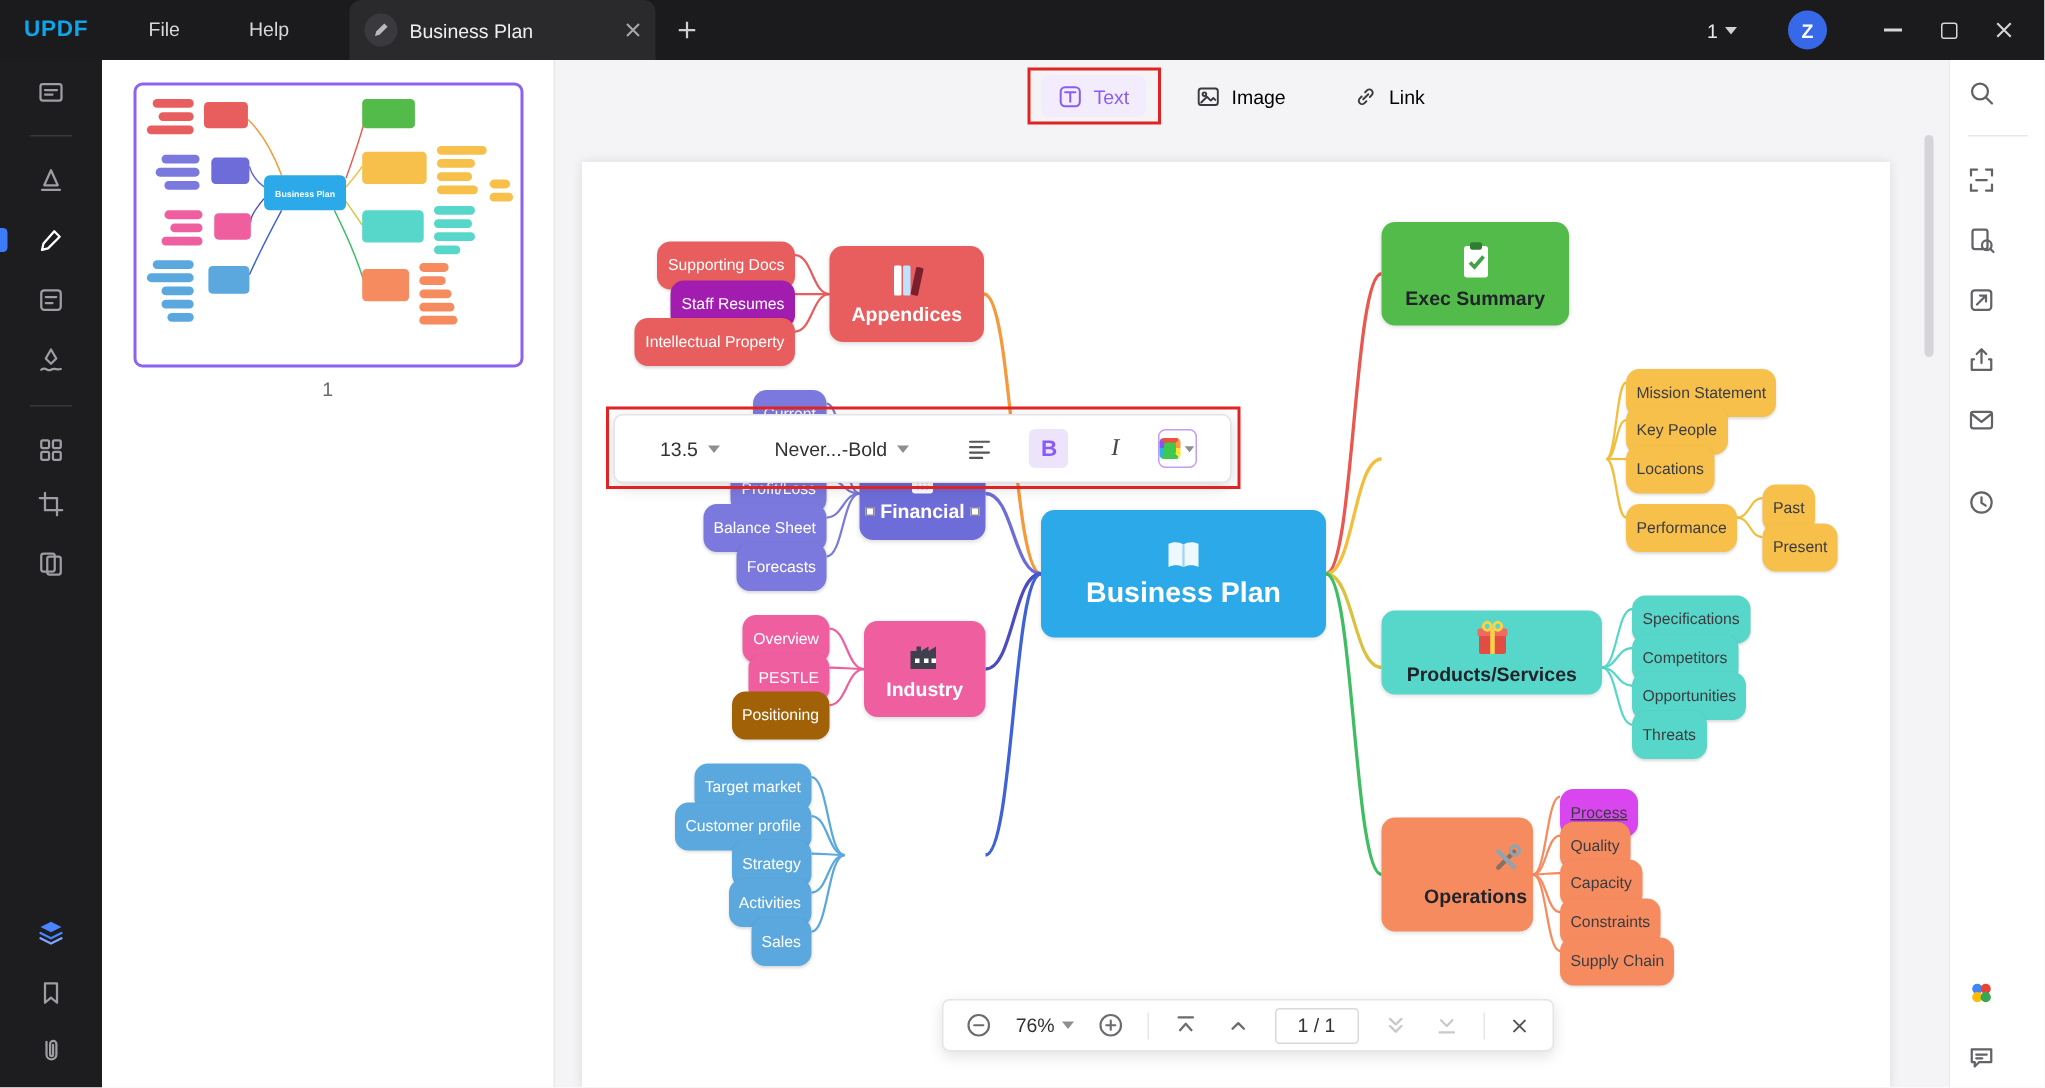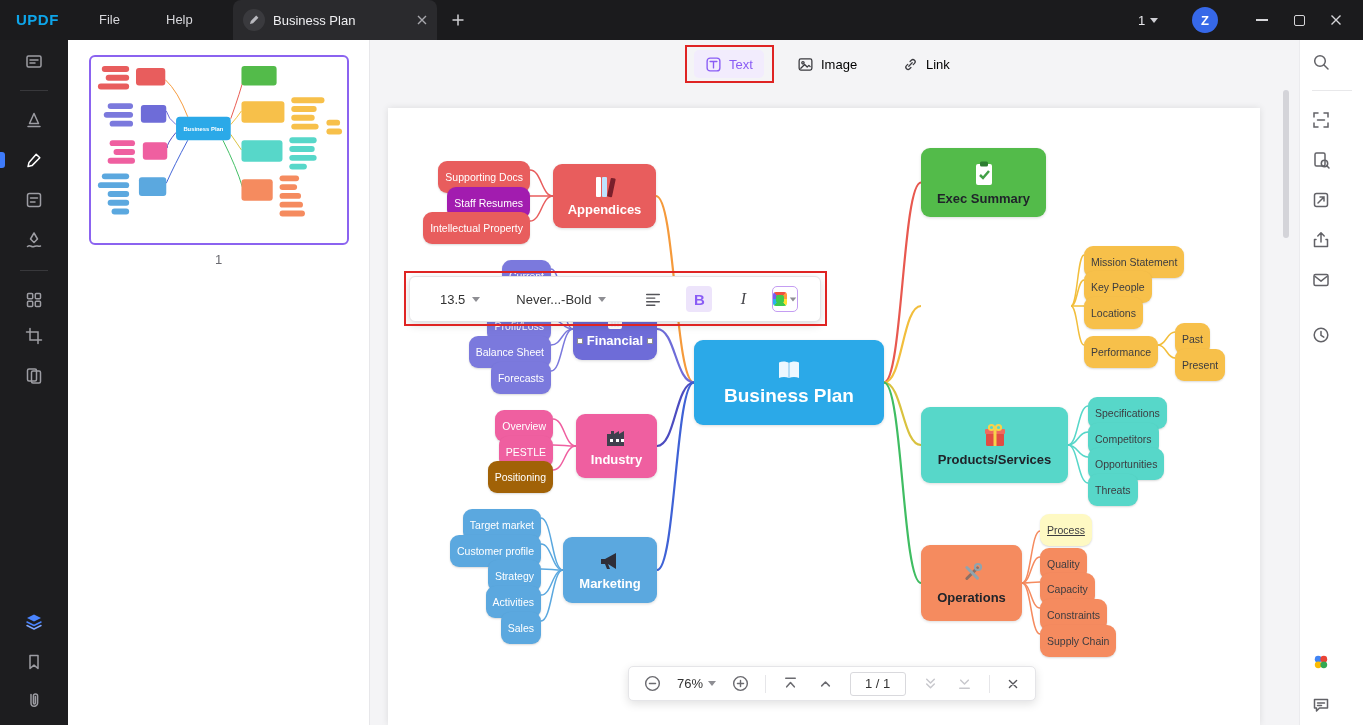--- a/index.html
+++ b/index.html
@@ -372,46 +372,40 @@
   </div>
   <div class="node" id="n-industry" style="left: 188px; top: 306px; width: 81px; height: 64px; background: rgb(239, 95, 160);">
     <svg width="30" height="26" viewBox="0 0 30 26">
         <path d="M5 22 V10 h4 V7 h3 v3 l5 -3 v3 l5 -3 v15 z" fill="#3f3f4d"></path>
         <rect x="8" y="15" width="3" height="3" fill="#ffffff"></rect>
         <rect x="14" y="15" width="3" height="3" fill="#ffffff"></rect>
         <rect x="19" y="15" width="3" height="3" fill="#ffffff"></rect>
       </svg>
     <div class="nlabel light">Industry</div>
   </div>
-  <div class="node" id="n-marketing" style="left: 175px; top: 429px; width: 94px; height: 66px; background: rgb(91, 168, 223);">
-    <svg width="30" height="26" viewBox="0 0 30 26">
-        <path d="M6 11 v5 h4 l2 5 h3 l-2 -5 8 5 V5 l-11 6 z" fill="#2e2e38"></path>
-      </svg>
-    <div class="nlabel light">Marketing</div>
-  </div>
 
   <div class="node" id="n-exec" style="left: 533px; top: 40px; width: 125px; height: 69px; background: rgb(83, 187, 74);">
     <svg width="28" height="30" viewBox="0 0 28 30">
         <rect x="6" y="5" width="16" height="21" rx="2" fill="#ffffff"></rect>
         <rect x="10" y="2.5" width="8" height="5" rx="1.5" fill="#2e7d32"></rect>
         <path d="M10 16 l3 3 6 -7" stroke="#43a047" stroke-width="2.5" fill="none"></path>
       </svg>
     <div class="nlabel darktxt">Exec Summary</div>
   </div>
-  <div class="node" id="n-products" style="left: 533px; top: 299px; width: 147px; height: 76px; background: rgb(87, 215, 201);">
+  <div class="node" id="n-products" style="left: 533px; top: 299px; width: 147px; height: 56px; background: rgb(87, 215, 201);">
     <svg width="28" height="28" viewBox="0 0 28 28">
         <rect x="5" y="11" width="18" height="13" rx="1.5" fill="#e14d43"></rect>
         <rect x="4" y="7" width="20" height="5" rx="1" fill="#ef6a5f"></rect>
         <rect x="12.5" y="7" width="3" height="17" fill="#f7d34b"></rect>
         <circle cx="10.5" cy="5.5" r="2.6" fill="none" stroke="#f7d34b" stroke-width="2"></circle>
         <circle cx="17.5" cy="5.5" r="2.6" fill="none" stroke="#f7d34b" stroke-width="2"></circle>
       </svg>
     <div class="nlabel darktxt">Products/Services</div>
   </div>
-  <div class="node" id="n-operations" style="left: 533px; top: 437px; width: 101px; height: 76px; background: rgb(245, 139, 95);">
+  <div class="node" id="n-operations" style="left: 533px; top: 437px; width: 101px; height: 76px; background: rgb(245, 139, 95); align-items: flex-end;">
     <svg width="28" height="28" viewBox="0 0 28 28">
         <rect x="12.7" y="4" width="3" height="18" rx="1.5" fill="#8d6e63" transform="rotate(45 14 13)"></rect>
         <rect x="12.7" y="4" width="3" height="18" rx="1.5" fill="#90a4ae" transform="rotate(-45 14 13)"></rect>
         <circle cx="20" cy="7" r="3" fill="none" stroke="#90a4ae" stroke-width="2.2"></circle>
       </svg>
     <div class="nlabel darktxt">Operations</div>
   </div>
 
   <div class="pill light" style="right: 730px; top: 53px; background: rgb(232, 93, 93);">
       <span>Supporting Docs</span>
@@ -482,21 +476,21 @@
     </div>
   <div class="pill dark" style="left: 700px; top: 315px; background: rgb(87, 215, 201);">
       <span>Competitors</span>
     </div>
   <div class="pill dark" style="left: 700px; top: 340px; background: rgb(87, 215, 201);">
       <span>Opportunities</span>
     </div>
   <div class="pill dark" style="left: 700px; top: 366px; background: rgb(87, 215, 201);">
       <span>Threats</span>
     </div>
-  <div class="pill dark" style="left: 652px; top: 406px; background: #fef9c3; text-decoration: underline;">
+  <div class="pill dark" style="left: 652px; top: 418px; background: #d946ef; text-decoration: underline;">
       <span>Process</span>
     </div>
   <div class="pill dark" style="left: 652px; top: 440px; background: rgb(245, 139, 95);">
       <span>Quality</span>
     </div>
   <div class="pill dark" style="left: 652px; top: 465px; background: rgb(245, 139, 95);">
       <span>Capacity</span>
     </div>
   <div class="pill dark" style="left: 652px; top: 491px; background: rgb(245, 139, 95);">
       <span>Constraints</span>

